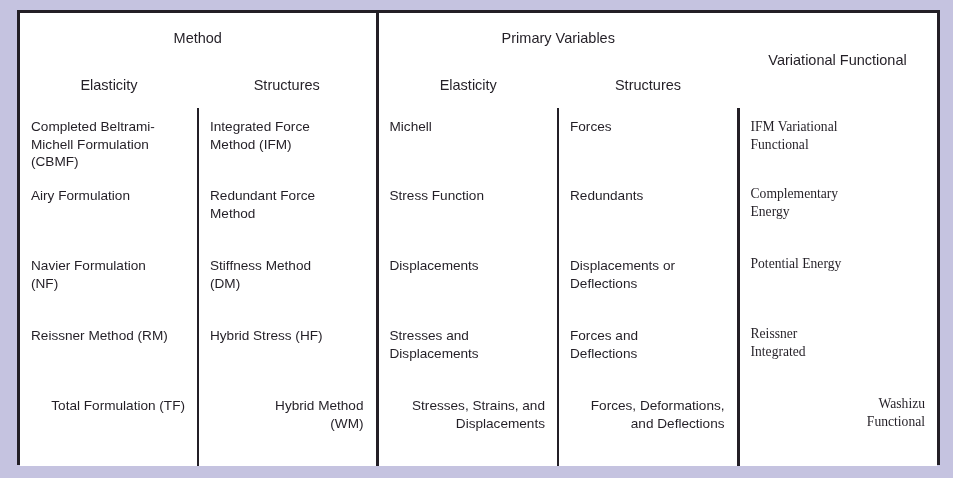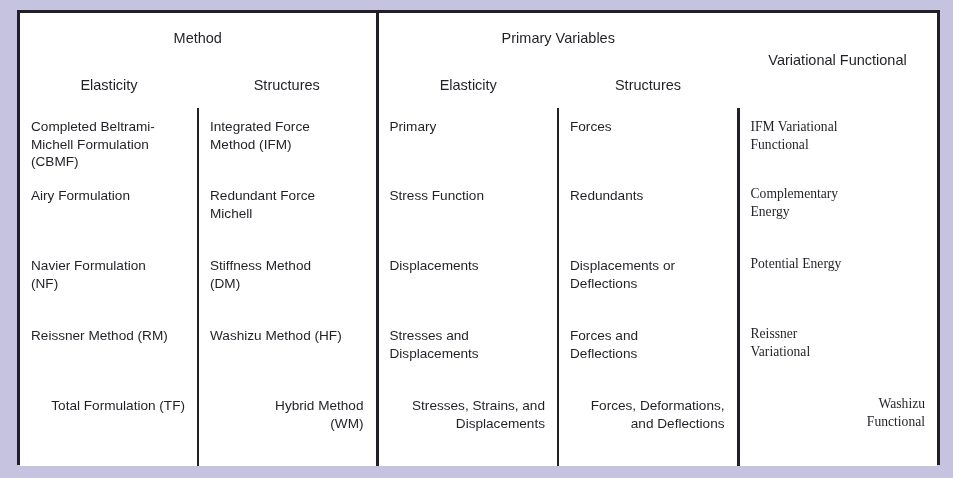--- a/index.html
+++ b/index.html
@@ -158,37 +158,37 @@
           <td>
               <span class="cell-text">Completed Beltrami-
 Michell Formulation
 (CBMF)</span>
             </td>
           <td class="sep-heavy">
               <span class="cell-text">Integrated Force
 Method (IFM)</span>
             </td>
           <td>
-              <span class="cell-text">Primary</span>
+              <span class="cell-text">Michell</span>
             </td>
           <td class="sep-heavy">
               <span class="cell-text">Forces</span>
             </td>
           <td class="vf-cell">
               <span class="cell-text">IFM Variational
 Functional</span>
             </td>
         </tr>
         <tr>
           <td>
               <span class="cell-text">Airy Formulation</span>
             </td>
           <td class="sep-heavy">
               <span class="cell-text">Redundant Force
-Michell</span>
+Method</span>
             </td>
           <td>
               <span class="cell-text">Stress Function</span>
             </td>
           <td class="sep-heavy">
               <span class="cell-text">Redundants</span>
             </td>
           <td class="vf-cell">
               <span class="cell-text">Complementary
 Energy</span>
@@ -212,33 +212,33 @@
             </td>
           <td class="vf-cell">
               <span class="cell-text">Potential Energy</span>
             </td>
         </tr>
         <tr>
           <td>
               <span class="cell-text">Reissner Method (RM)</span>
             </td>
           <td class="sep-heavy">
-              <span class="cell-text">Washizu Method (HF)</span>
+              <span class="cell-text">Hybrid Stress (HF)</span>
             </td>
           <td>
               <span class="cell-text">Stresses and
 Displacements</span>
             </td>
           <td class="sep-heavy">
               <span class="cell-text">Forces and
 Deflections</span>
             </td>
           <td class="vf-cell">
               <span class="cell-text">Reissner
-Variational</span>
+Integrated</span>
             </td>
         </tr>
         <tr>
           <td>
               <span class="cell-text">Total Formulation (TF)</span>
             </td>
           <td class="sep-heavy">
               <span class="cell-text">Hybrid Method
 (WM)</span>
             </td>

